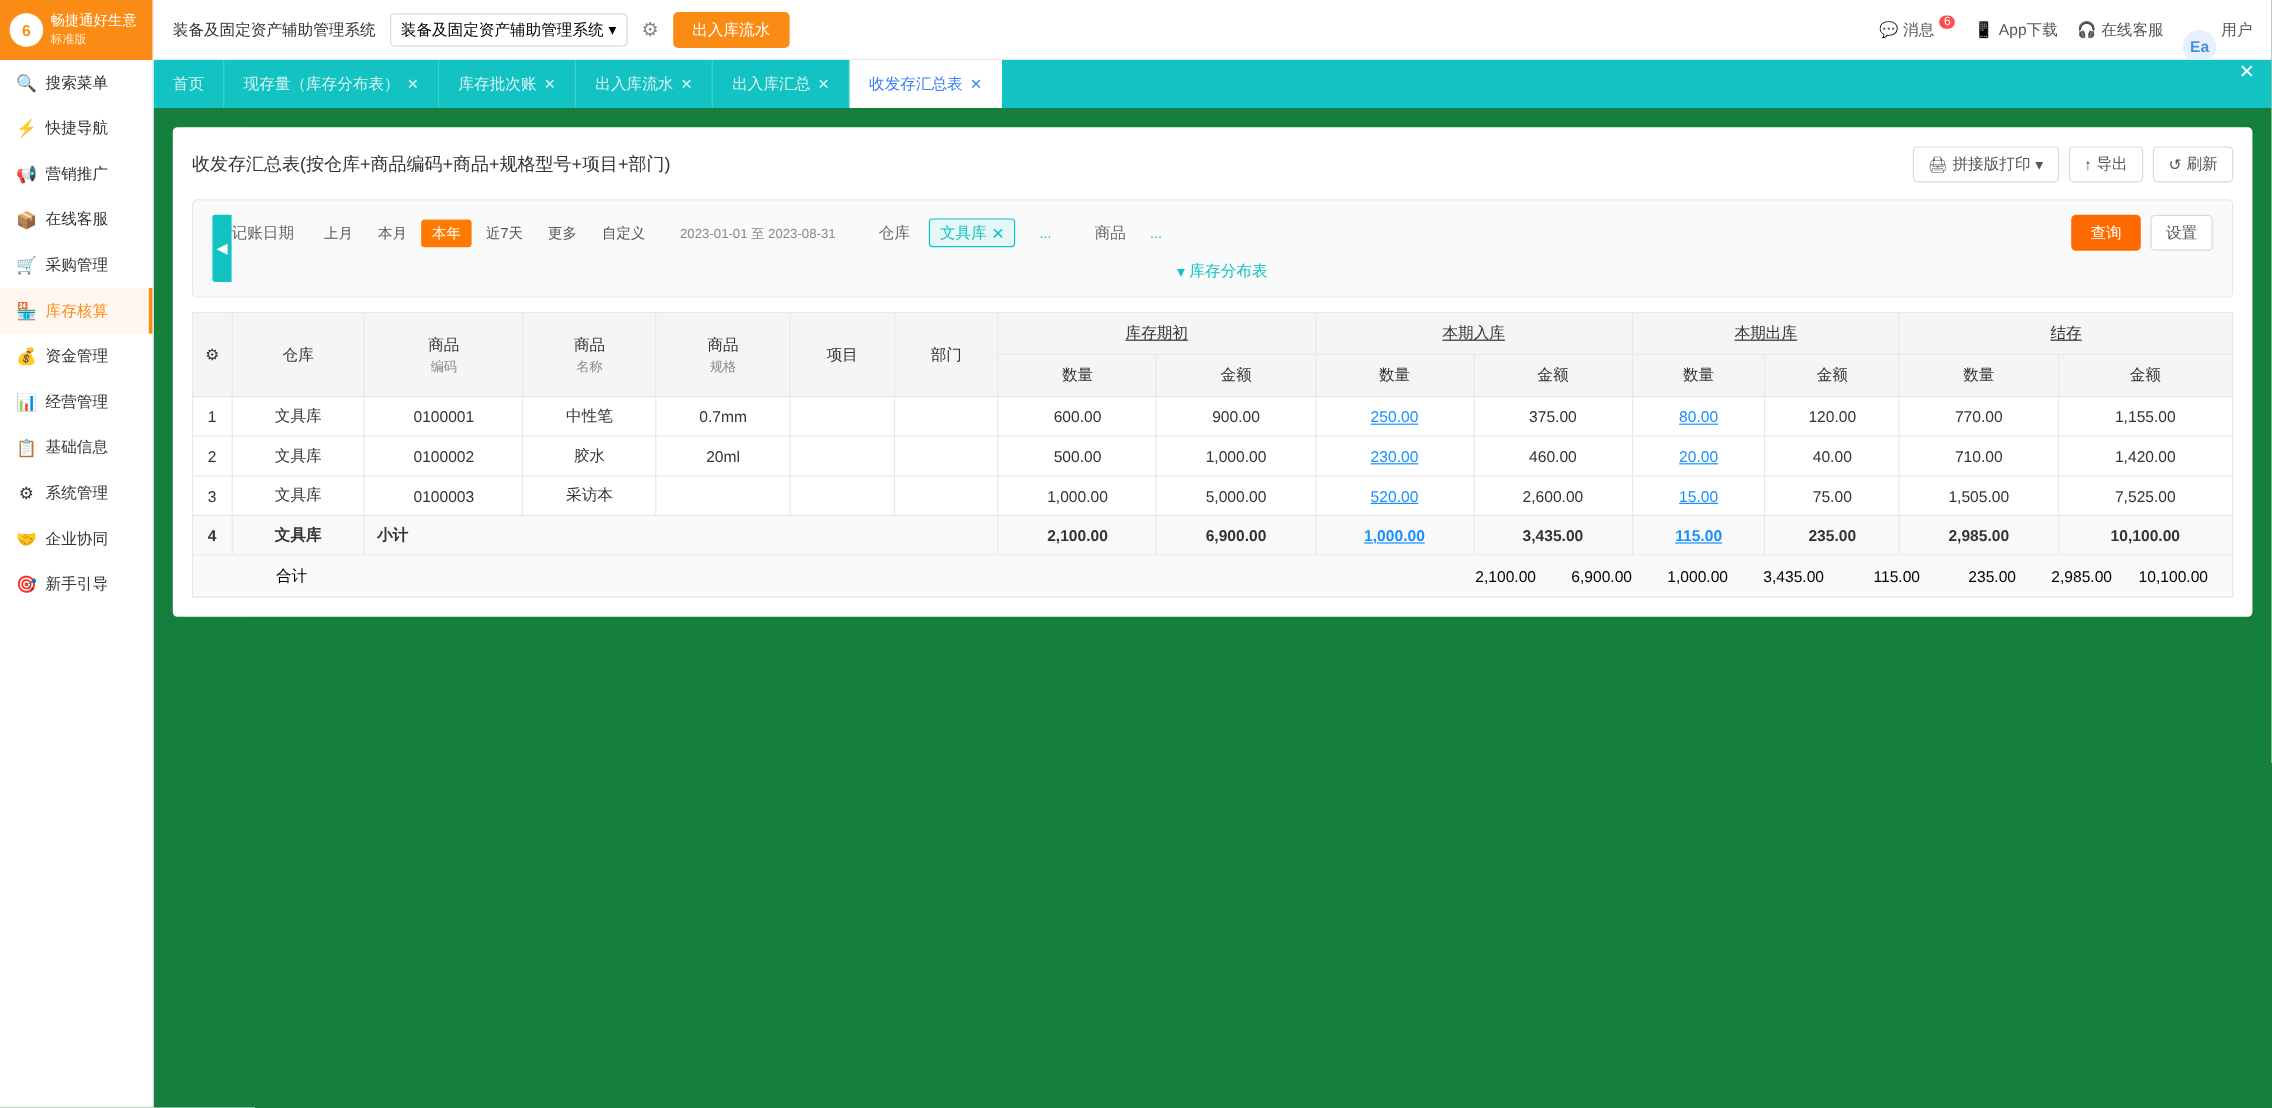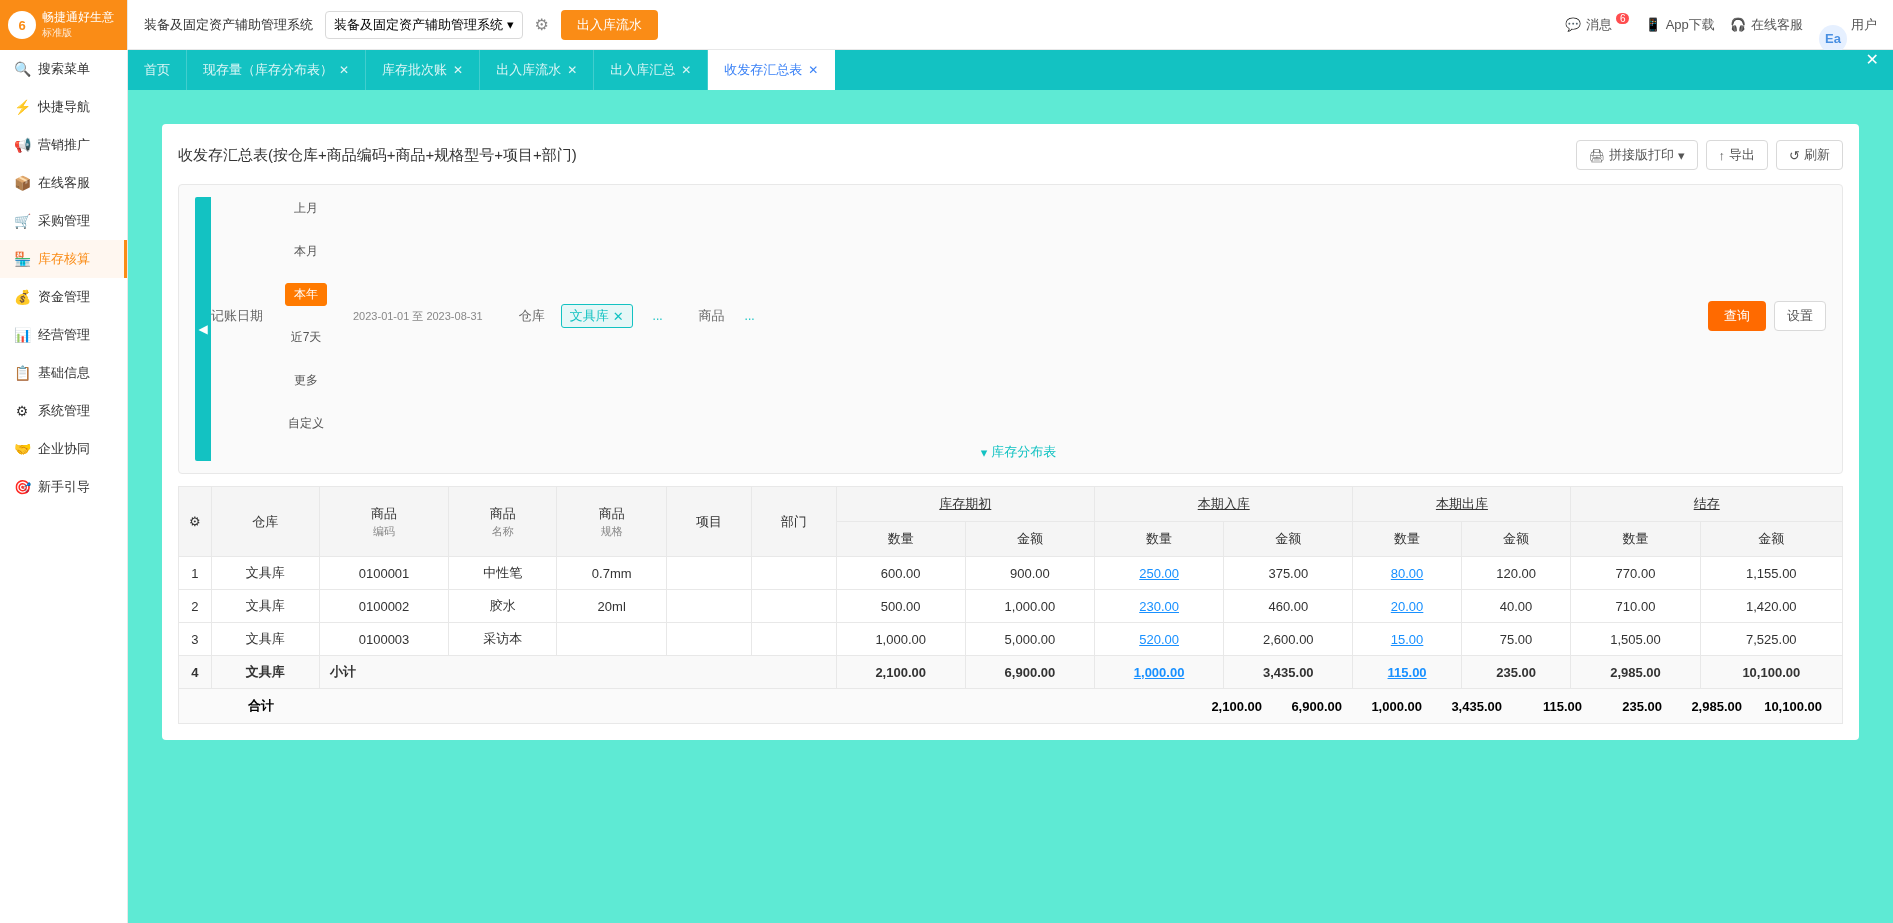--- a/index.html
+++ b/index.html
@@ -29,21 +29,21 @@
     .notification-badge { background: #ff4d4f; color: #fff; border-radius: 10px; font-size: 10px; padding: 0 4px; position: relative; top: -6px; }
 
     
     .tabbar { background: #13c2c2; display: flex; align-items: flex-start; padding: 0; height: 40px; overflow: hidden; }
     .tab { display: flex; align-items: center; gap: 6px; padding: 0 16px; height: 100%; cursor: pointer; color: rgba(255,255,255,0.85); font-size: 13px; border-right: 1px solid rgba(255,255,255,0.2); white-space: nowrap; }
     .tab.active { background: #fff; color: #3b82f6; font-weight: 500; }
     .tab-close-btn { background: none; border: none; cursor: pointer; color: inherit; font-size: 12px; padding: 0; }
     .tabbar-close { margin-left: auto; color: #fff; padding: 0 14px; cursor: pointer; font-size: 16px; }
 
     
-    .content { flex: 1; background: #5eead4; overflow-y: auto; padding: 34px; }
+    .content { flex: 1; background: #15803d; overflow-y: auto; padding: 16px; }
 
     
     .page-container { background: #fff; border-radius: 4px; padding: 16px; }
 
     
     .page-title { font-size: 15px; font-weight: 500; color: #333; margin-bottom: 16px; }
 
     
     .filter-bar { background: #fafafa; border: 1px solid #e8e8e8; border-radius: 4px; padding: 12px 16px; margin-bottom: 12px; }
     .filter-row { display: flex; align-items: center; gap: 16px; flex-wrap: wrap; }
@@ -226,21 +226,21 @@
         </div>
       </div>
 
       <div class="filter-bar">
         <div class="filter-container">
           <button class="collapse-btn">◀</button>
           <div class="filter-inner">
             <div class="filter-row">
 
               <span class="filter-label">记账日期</span>
-              <div style="display:flex;align-items:center;gap:20px;flex-direction:column;">
+              <div style="display:flex;align-items:center;gap:3px;">
                 <button class="date-btn">上月</button>
                 <button class="date-btn">本月</button>
                 <button class="date-btn active">本年</button>
                 <button class="date-btn">近7天</button>
                 <button class="date-btn">更多</button>
                 <button class="date-btn">自定义</button>
               </div>
               <span class="date-range">2023-01-01 至 2023-08-31</span>
 
               <span class="filter-label" style="margin-left:20px;">仓库</span>
@@ -358,21 +358,21 @@
   <td><a>1,000.00</a></td>
   <td>3,435.00</td>
   <td><a>115.00</a></td>
   <td>235.00</td>
   <td>2,985.00</td>
   <td>10,100.00</td>
 </tr>
           </tbody>
       </table>
 
-      <div style="border:1px solid #e8e8e8;border-top:none;background:#fafafa;display:flex;align-items:center;padding:8px 10px;font-weight:700;">
+      <div style="border:1px solid #e8e8e8;border-top:none;background:#fafafa;display:flex;align-items:center;padding:8px 10px;font-weight:400;">
         <div style="flex:1;display:flex;align-items:center;">
 
           <span style="min-width:32px;display:inline-block;"></span>
           <span style="min-width:80px;display:inline-block;text-align:center;">合计</span>
         </div>
         <div style="display:flex;">
           <span style="min-width:80px;text-align:right;padding-right:10px;">2,100.00</span>
           <span style="min-width:80px;text-align:right;padding-right:10px;">6,900.00</span>
           <span style="min-width:80px;text-align:right;padding-right:10px;">1,000.00</span>
           <span style="min-width:80px;text-align:right;padding-right:10px;">3,435.00</span>

